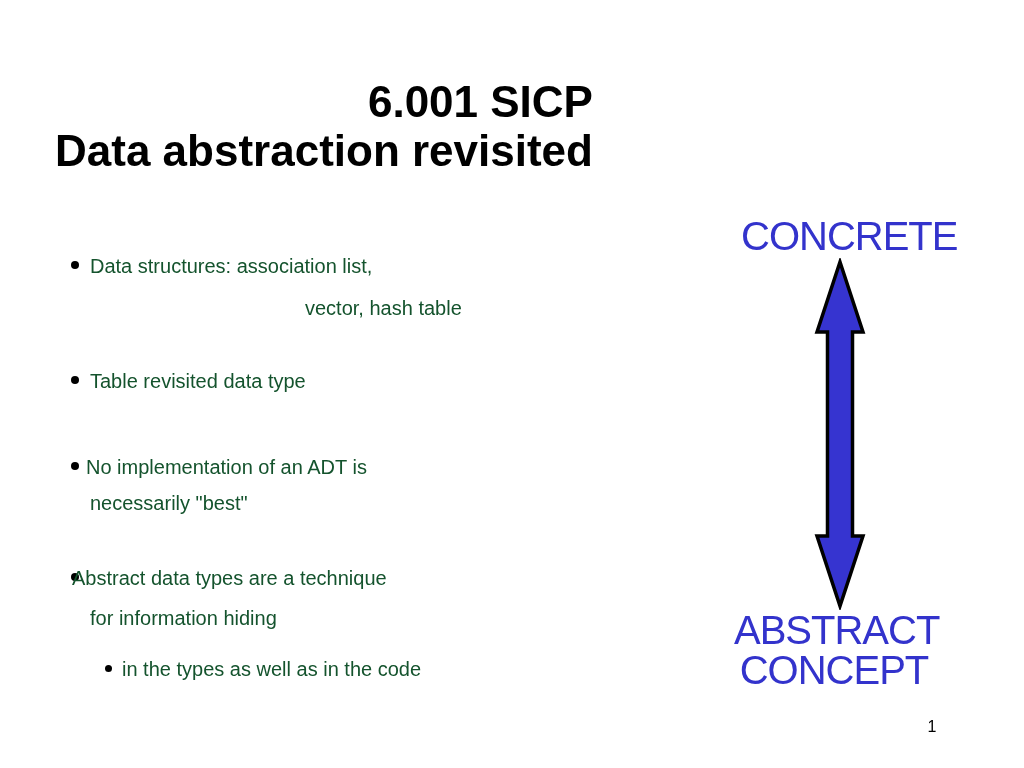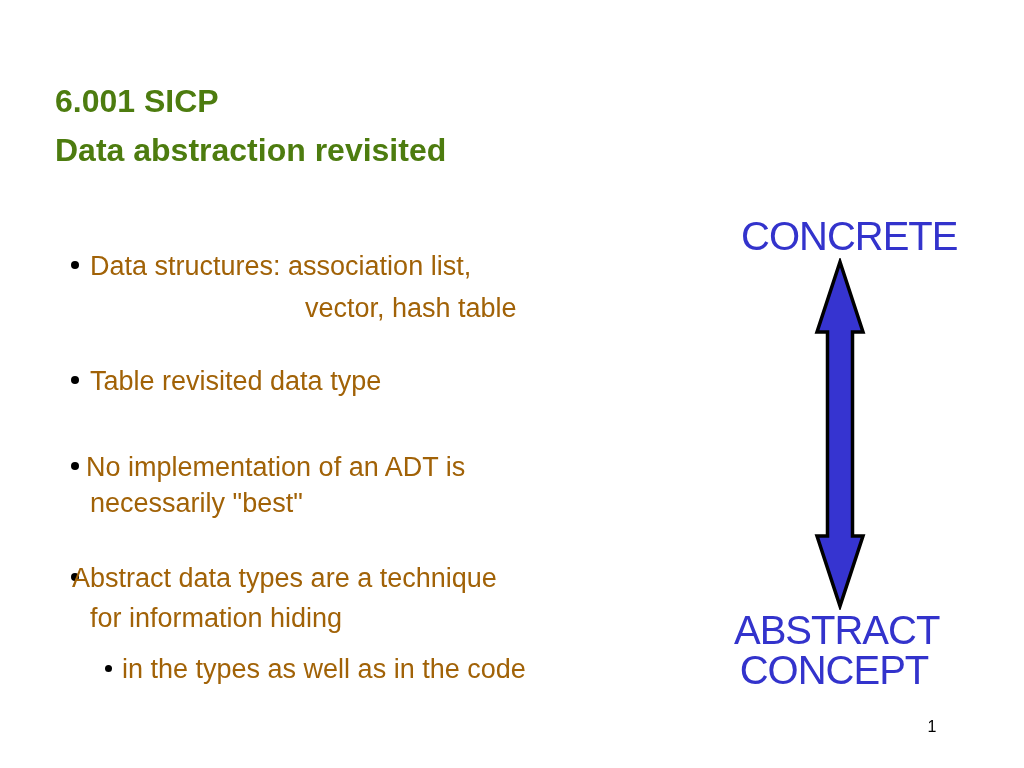--- a/index.html
+++ b/index.html
@@ -8,26 +8,27 @@
     width:1024px;height:768px;
     background:#ffffff;
     font-family:"Liberation Sans","DejaVu Sans",sans-serif;
     color:#000000;
     overflow:hidden;
     margin:0 auto;
   }
   .abs{position:absolute;white-space:nowrap;}
   .title{
     left:55px;top:77px;
-    font-size:32px;font-weight:bold;
+    font-size:44px;font-weight:bold;
     line-height:49px;
     letter-spacing:0px;
-    color:#4d7c0f;
+    color:#000000;
+    text-align:right;
   }
-  .bullet-line{font-size:27px;line-height:34px;color:#a16207;}
+  .bullet-line{font-size:20px;line-height:34px;color:#14532d;}
   .dot{
     position:absolute;width:8px;height:8px;border-radius:50%;
     background:#000000;
   }
   .dot.sub{width:7px;height:7px;}
   .blue-label{
     font-size:40px;
     color:#3333cc;
     text-align:center;
     letter-spacing:-1px;

